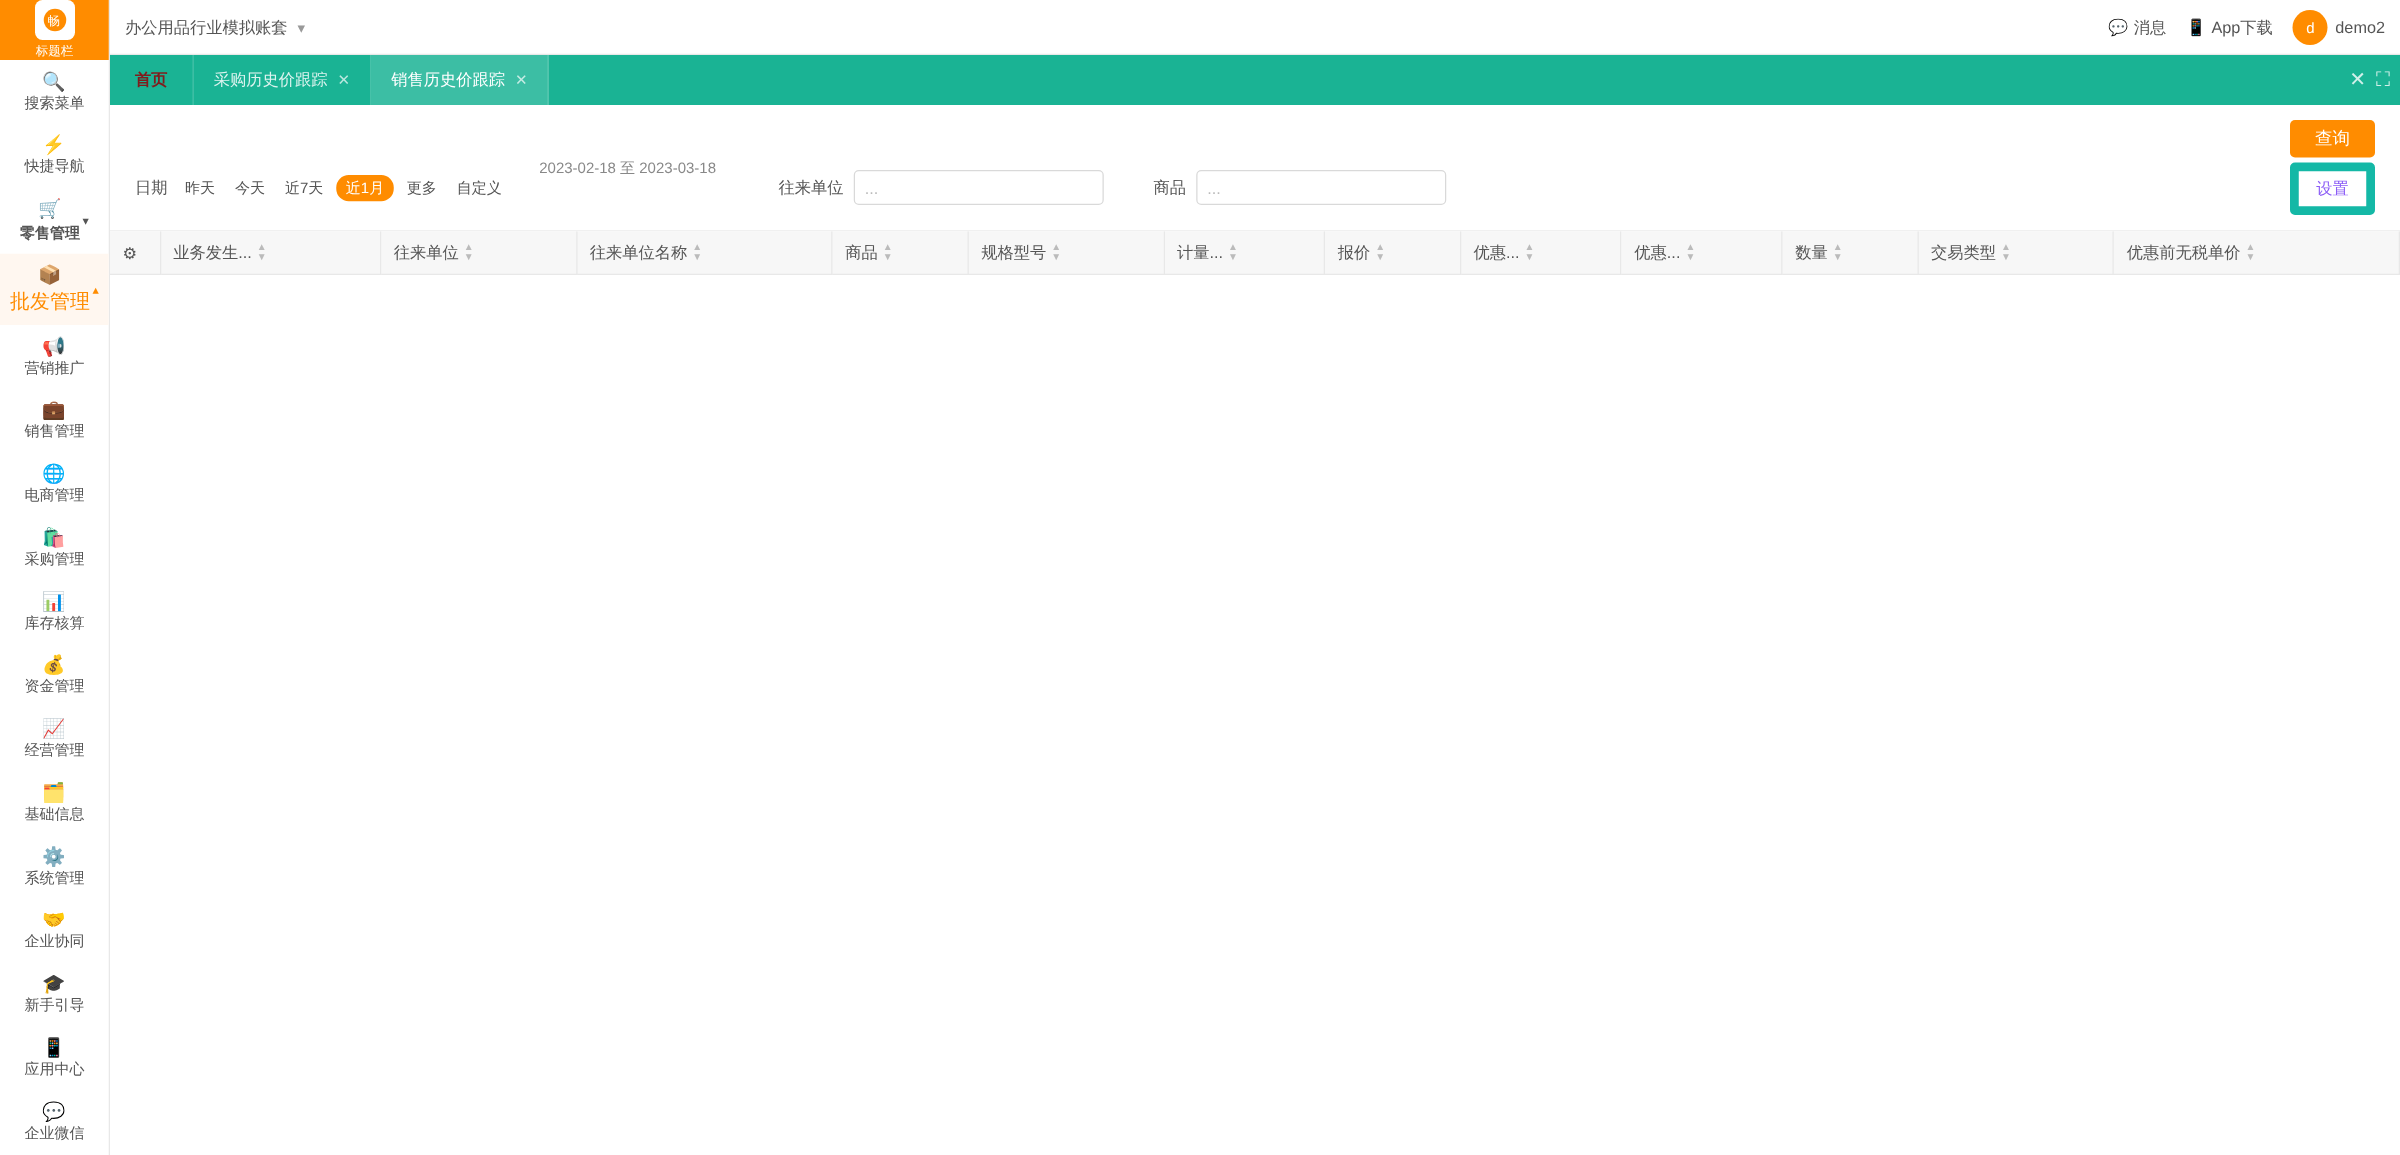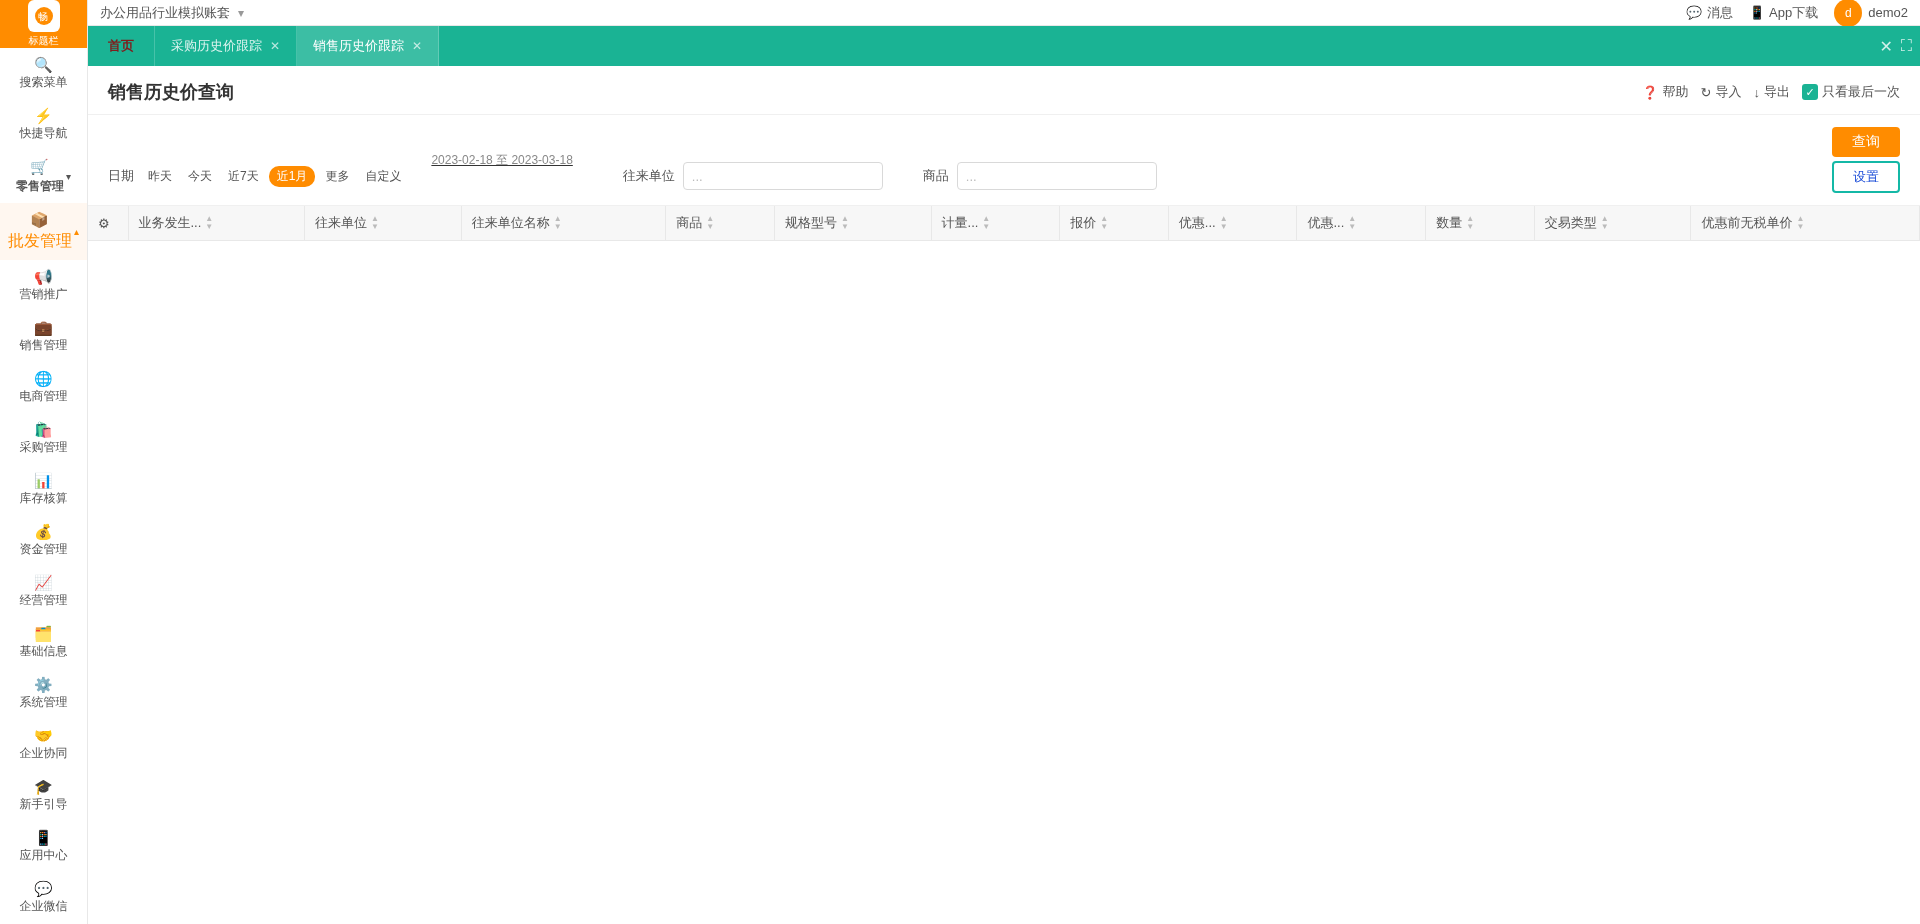--- a/index.html
+++ b/index.html
@@ -13,21 +13,21 @@
     .sidebar-logo-text { color: #fff; font-size: 10px; text-align: right; }
     .sidebar-divider { width: 70px; height: 1px; background: #eee; margin: 4px 0; }
     .sidebar-nav-item { width: 88px; padding: 8px 4px; text-align: center; font-size: 12px; color: #555; cursor: pointer; }
     .sidebar-expand-item { width: 88px; padding: 8px 4px; display: flex; align-items: center; justify-content: center; gap: 2px; font-size: 12px; color: #555; cursor: pointer; }
     .expand-arrow { font-size: 10px; }
 
     
     .main-area { flex: 1; display: flex; flex-direction: column; height: 924px; overflow: hidden; }
 
     
-    .top-bar { height: 26px; background: #fff; border-bottom: 1px solid #e8e8e8; display: flex; align-items: center; justify-content: space-between; padding: 0 12px; }
+    .top-bar { height: 44px; background: #fff; border-bottom: 1px solid #e8e8e8; display: flex; align-items: center; justify-content: space-between; padding: 0 12px; }
     .top-bar-left { display: flex; align-items: center; gap: 8px; }
     .breadcrumb-text { font-size: 13px; color: #555; }
     .breadcrumb-arrow { color: #999; font-size: 12px; }
     .top-bar-right { display: flex; align-items: center; gap: 16px; }
     .top-bar-btn { display: flex; align-items: center; gap: 4px; font-size: 13px; color: #555; cursor: pointer; }
     .user-avatar { width: 28px; height: 28px; border-radius: 50%; background: #ff8c00; display: flex; align-items: center; justify-content: center; color: #fff; font-size: 12px; }
 
     
     .tab-bar { height: 40px; background: #1ab394; display: flex; align-items: center; padding: 0 0; }
     .tab-item { height: 40px; padding: 0 16px; display: flex; align-items: center; gap: 6px; font-size: 13px; color: rgba(255,255,255,0.85); cursor: pointer; border-right: 1px solid rgba(255,255,255,0.2); }
@@ -52,21 +52,21 @@
     .filter-bar { padding: 12px 20px; background: #fff; border-bottom: 1px solid #f0f0f0; }
     .filter-row { display: flex; align-items: center; gap: 20px; flex-wrap: wrap; }
     .filter-item { display: flex; align-items: center; gap: 8px; margin-top: 32px; }
     .filter-label { font-size: 13px; color: #555; white-space: nowrap; }
     .date-options { display: flex; align-items: center; gap: 4px; }
     .date-opt { font-size: 12px; color: #555; padding: 2px 6px; cursor: pointer; border-radius: 3px; }
     .date-opt.active { background: #ff8c00; color: #fff; border-radius: 10px; padding: 2px 8px; }
     .date-range { font-size: 12px; color: #888; margin-left: 4px; }
     .filter-input { width: 200px; height: 28px; border: 1px solid #d9d9d9; border-radius: 4px; padding: 0 8px; font-size: 13px; outline: none; display: flex; align-items: center; justify-content: space-between; cursor: pointer; color: #999; background: #fff; }
     .query-btn { background: #ff8c00; color: #fff; border: none; border-radius: 4px; padding: 6px 20px; font-size: 14px; cursor: pointer; }
-    .settings-btn { background: #fff; color: #1d4ed8; border: 2px solid #14b8a6; border-radius: 4px; padding: 5px 14px; font-size: 13px; cursor: pointer; }
+    .settings-btn { background: #fff; color: #8b5cf6; border: 7px solid #14b8a6; border-radius: 4px; padding: 5px 14px; font-size: 13px; cursor: pointer; }
 
     
     .table-container { padding: 0; overflow: auto; }
     .data-table { width: 100%; border-collapse: collapse; font-size: 13px; }
     .data-table th { background: #f7f7f7; color: #555; padding: 8px 10px; border-bottom: 1px solid #e8e8e8; border-right: 1px solid #e8e8e8; font-weight: normal; text-align: left; white-space: nowrap; cursor: pointer; user-select: none; }
     .data-table th .th-inner { display: flex; align-items: center; gap: 4px; }
     .sort-arrows { display: flex; flex-direction: column; font-size: 8px; color: #bbb; gap: 0; line-height: 1; }
     .th-settings { width: 40px; text-align: center; }
 
     
@@ -205,58 +205,37 @@
       <span class="tab-close">✕</span>
     </div>
     <div class="tab-bar-right">
       <span class="tab-bar-icon">✕</span>
       <span class="tab-bar-icon">⛶</span>
     </div>
   </div>
 
   <div class="content-area">
 
-    <div class="page-header">
-      <span class="page-title">销售历史价查询</span>
-      <div class="page-actions">
-        <div class="page-action-btn">
-          <span>❓</span>
-          <span>帮助</span>
-        </div>
-        <div class="page-action-btn">
-          <span>↻</span>
-          <span>导入</span>
-        </div>
-        <div class="page-action-btn">
-          <span>↓</span>
-          <span>导出</span>
-        </div>
-        <div class="only-last-check">
-          <div class="checkbox-icon">✓</div>
-          <span>只看最后一次</span>
-        </div>
-      </div>
-    </div>
 
     <div class="filter-bar">
       <div class="filter-row">
 
         <div class="filter-item">
           <span class="filter-label">日期</span>
           <div class="date-options">
             <span class="date-opt">昨天</span>
             <span class="date-opt">今天</span>
             <span class="date-opt">近7天</span>
             <span class="date-opt active">近1月</span>
             <span class="date-opt">更多</span>
             <span class="date-opt">自定义</span>
           </div>
         </div>
 
-        <div style="display:flex;flex-direction:column;gap:2px;text-decoration:underline;">
+        <div style="display:flex;flex-direction:column;gap:2px;">
           <span class="date-range">2023-02-18 至 2023-03-18</span>
         </div>
 
         <div class="filter-item" style="margin-left: 30px;">
           <span class="filter-label">往来单位</span>
           <div class="filter-input">
             <span style="color:#bbb;">...</span>
           </div>
         </div>
 

